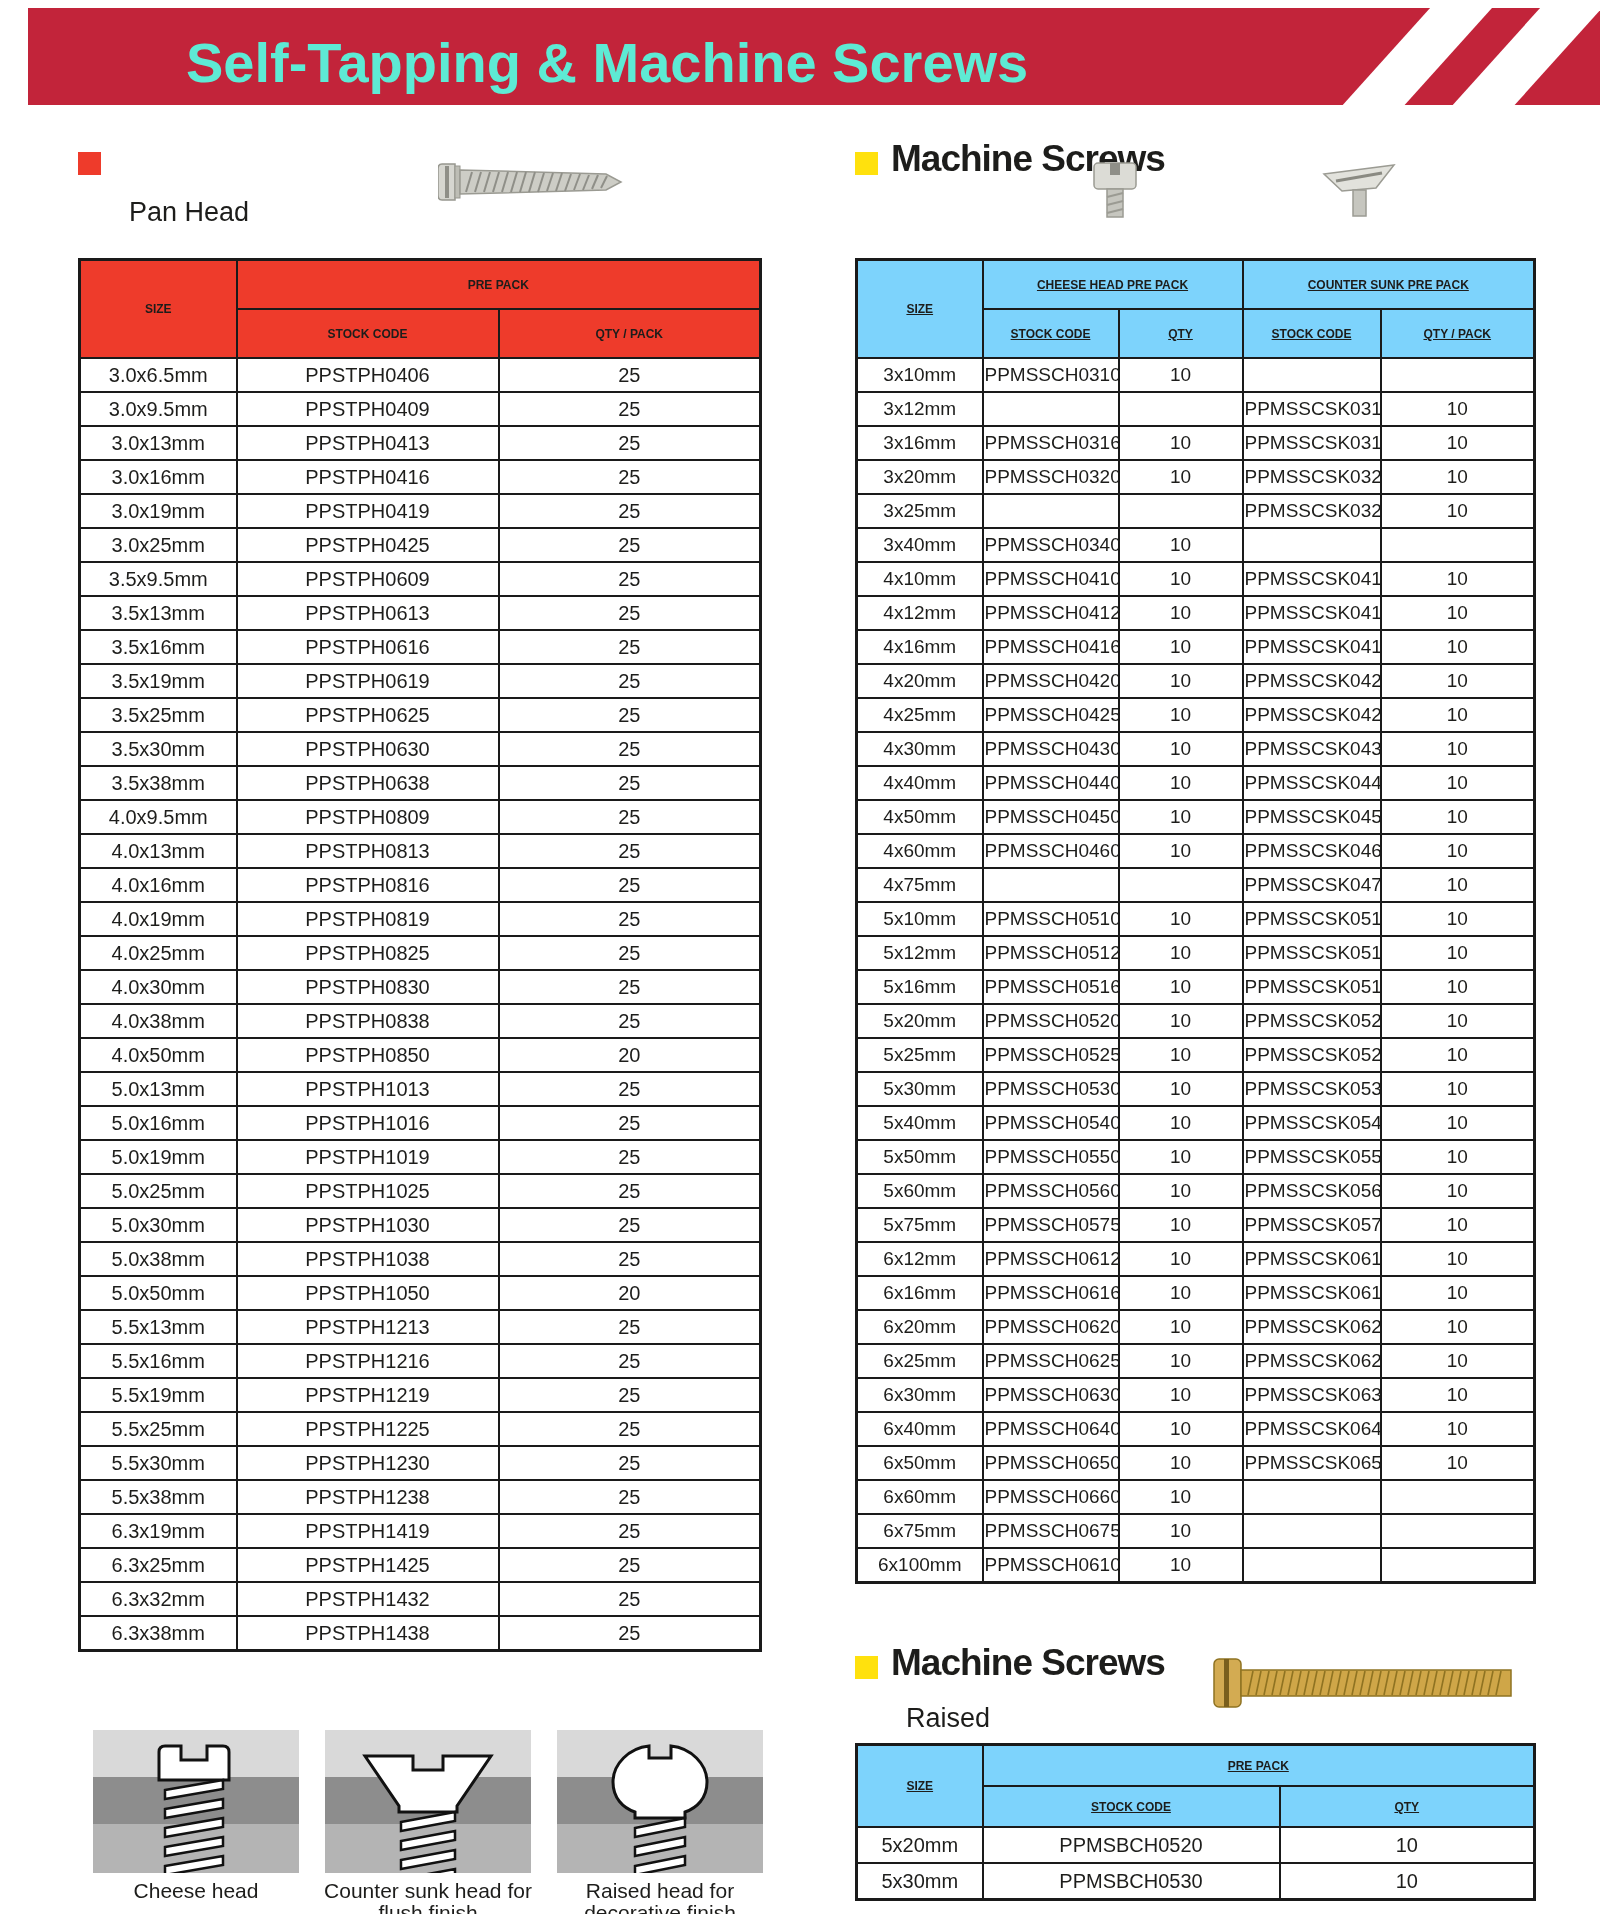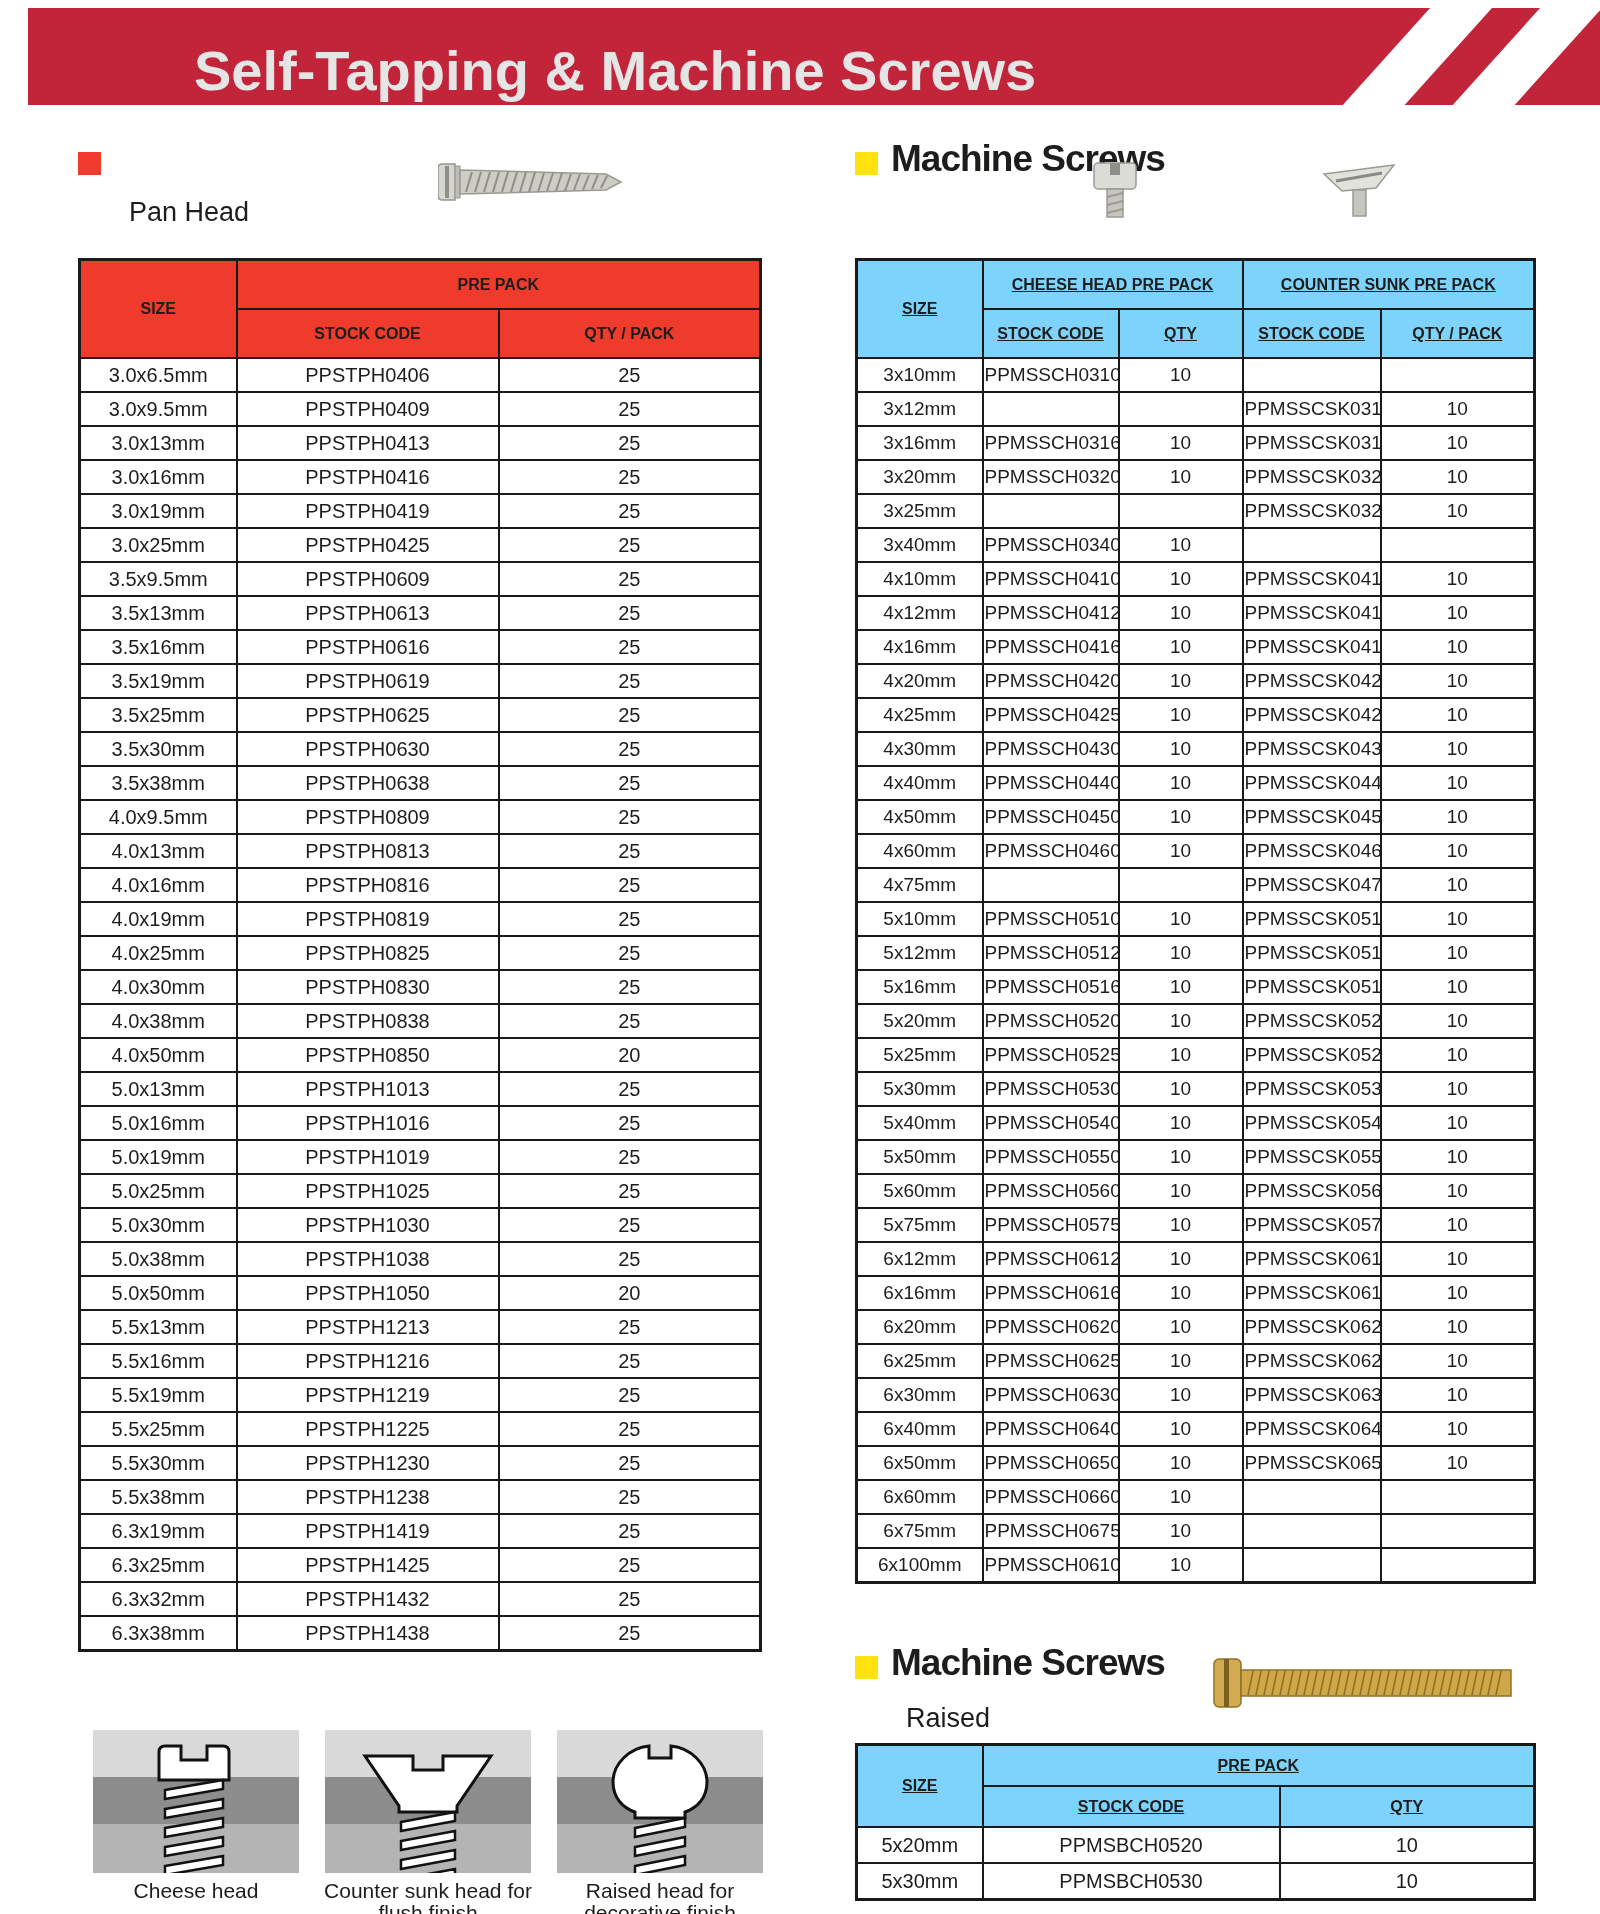--- a/index.html
+++ b/index.html
@@ -1,38 +1,38 @@
 <!DOCTYPE html>
 <html><head>
 <meta charset="utf-8">
 <style>
   html,body{margin:0;padding:0;background:#fff;}
   .page{position:relative;width:1600px;height:1914px;background:#ffffff;overflow:hidden;
         font-family:"Liberation Sans", sans-serif;color:#1d1d1b;}
 
   
   .banner{position:absolute;left:28px;top:8px;width:1572px;height:97px;background:#c2243a;overflow:hidden;}
-  .banner h1{margin:16px;position:absolute;left:150px;top:50%;transform:translateY(-54%);
-             font-size:56px;font-weight:bold;color:#e5e5e5;letter-spacing:0px;white-space:nowrap;}
+  .banner h1{margin:8px;position:absolute;left:150px;top:50%;transform:translateY(-54%);
+             font-size:56px;font-weight:bold;color:#5eead4;letter-spacing:0px;white-space:nowrap;}
   .stripe{position:absolute;top:-80px;width:46px;height:280px;background:#ffffff;transform:rotate(42deg);}
   .stripe.s1{right:170px;}
   .stripe.s2{right:60px;}
 
   
   .bullet{position:absolute;width:23px;height:23px;}
   .bullet.red{background:#ee3b2b;}
   .bullet.yellow{background:#ffe10d;}
   .sec-title{position:absolute;margin:0;font-size:37px;font-weight:bold;letter-spacing:-1px;white-space:nowrap;}
   .sec-sub{position:absolute;margin:13px;font-size:27px;font-weight:normal;white-space:nowrap;}
 
   
   table{border-collapse:collapse;table-layout:fixed;position:absolute;}
   th,td{border:2px solid #1a1a1a;text-align:center;vertical-align:middle;overflow:hidden;white-space:nowrap;}
   table{border:3px solid #1a1a1a;}
-  th{font-weight:bold;font-size:16px;height:45px;}
+  th{font-weight:bold;font-size:12px;height:45px;}
   td{font-size:20px;height:30px;background:#ffffff;}
   .t-red th{background:#ee3b2b;}
   .t-yellow th{background:#7dd3fc;text-decoration:underline;}
   #self-tapping-table{left:78px;top:258px;width:681px;}
   #machine-table{left:855px;top:258px;width:678px;}
   #machine-table td{font-size:19px;height:30px;}
   #brass-table{left:855px;top:1743px;width:678px;}
   #brass-table td{height:32px;font-size:20px;}
   #brass-table th{height:37px;}
 

